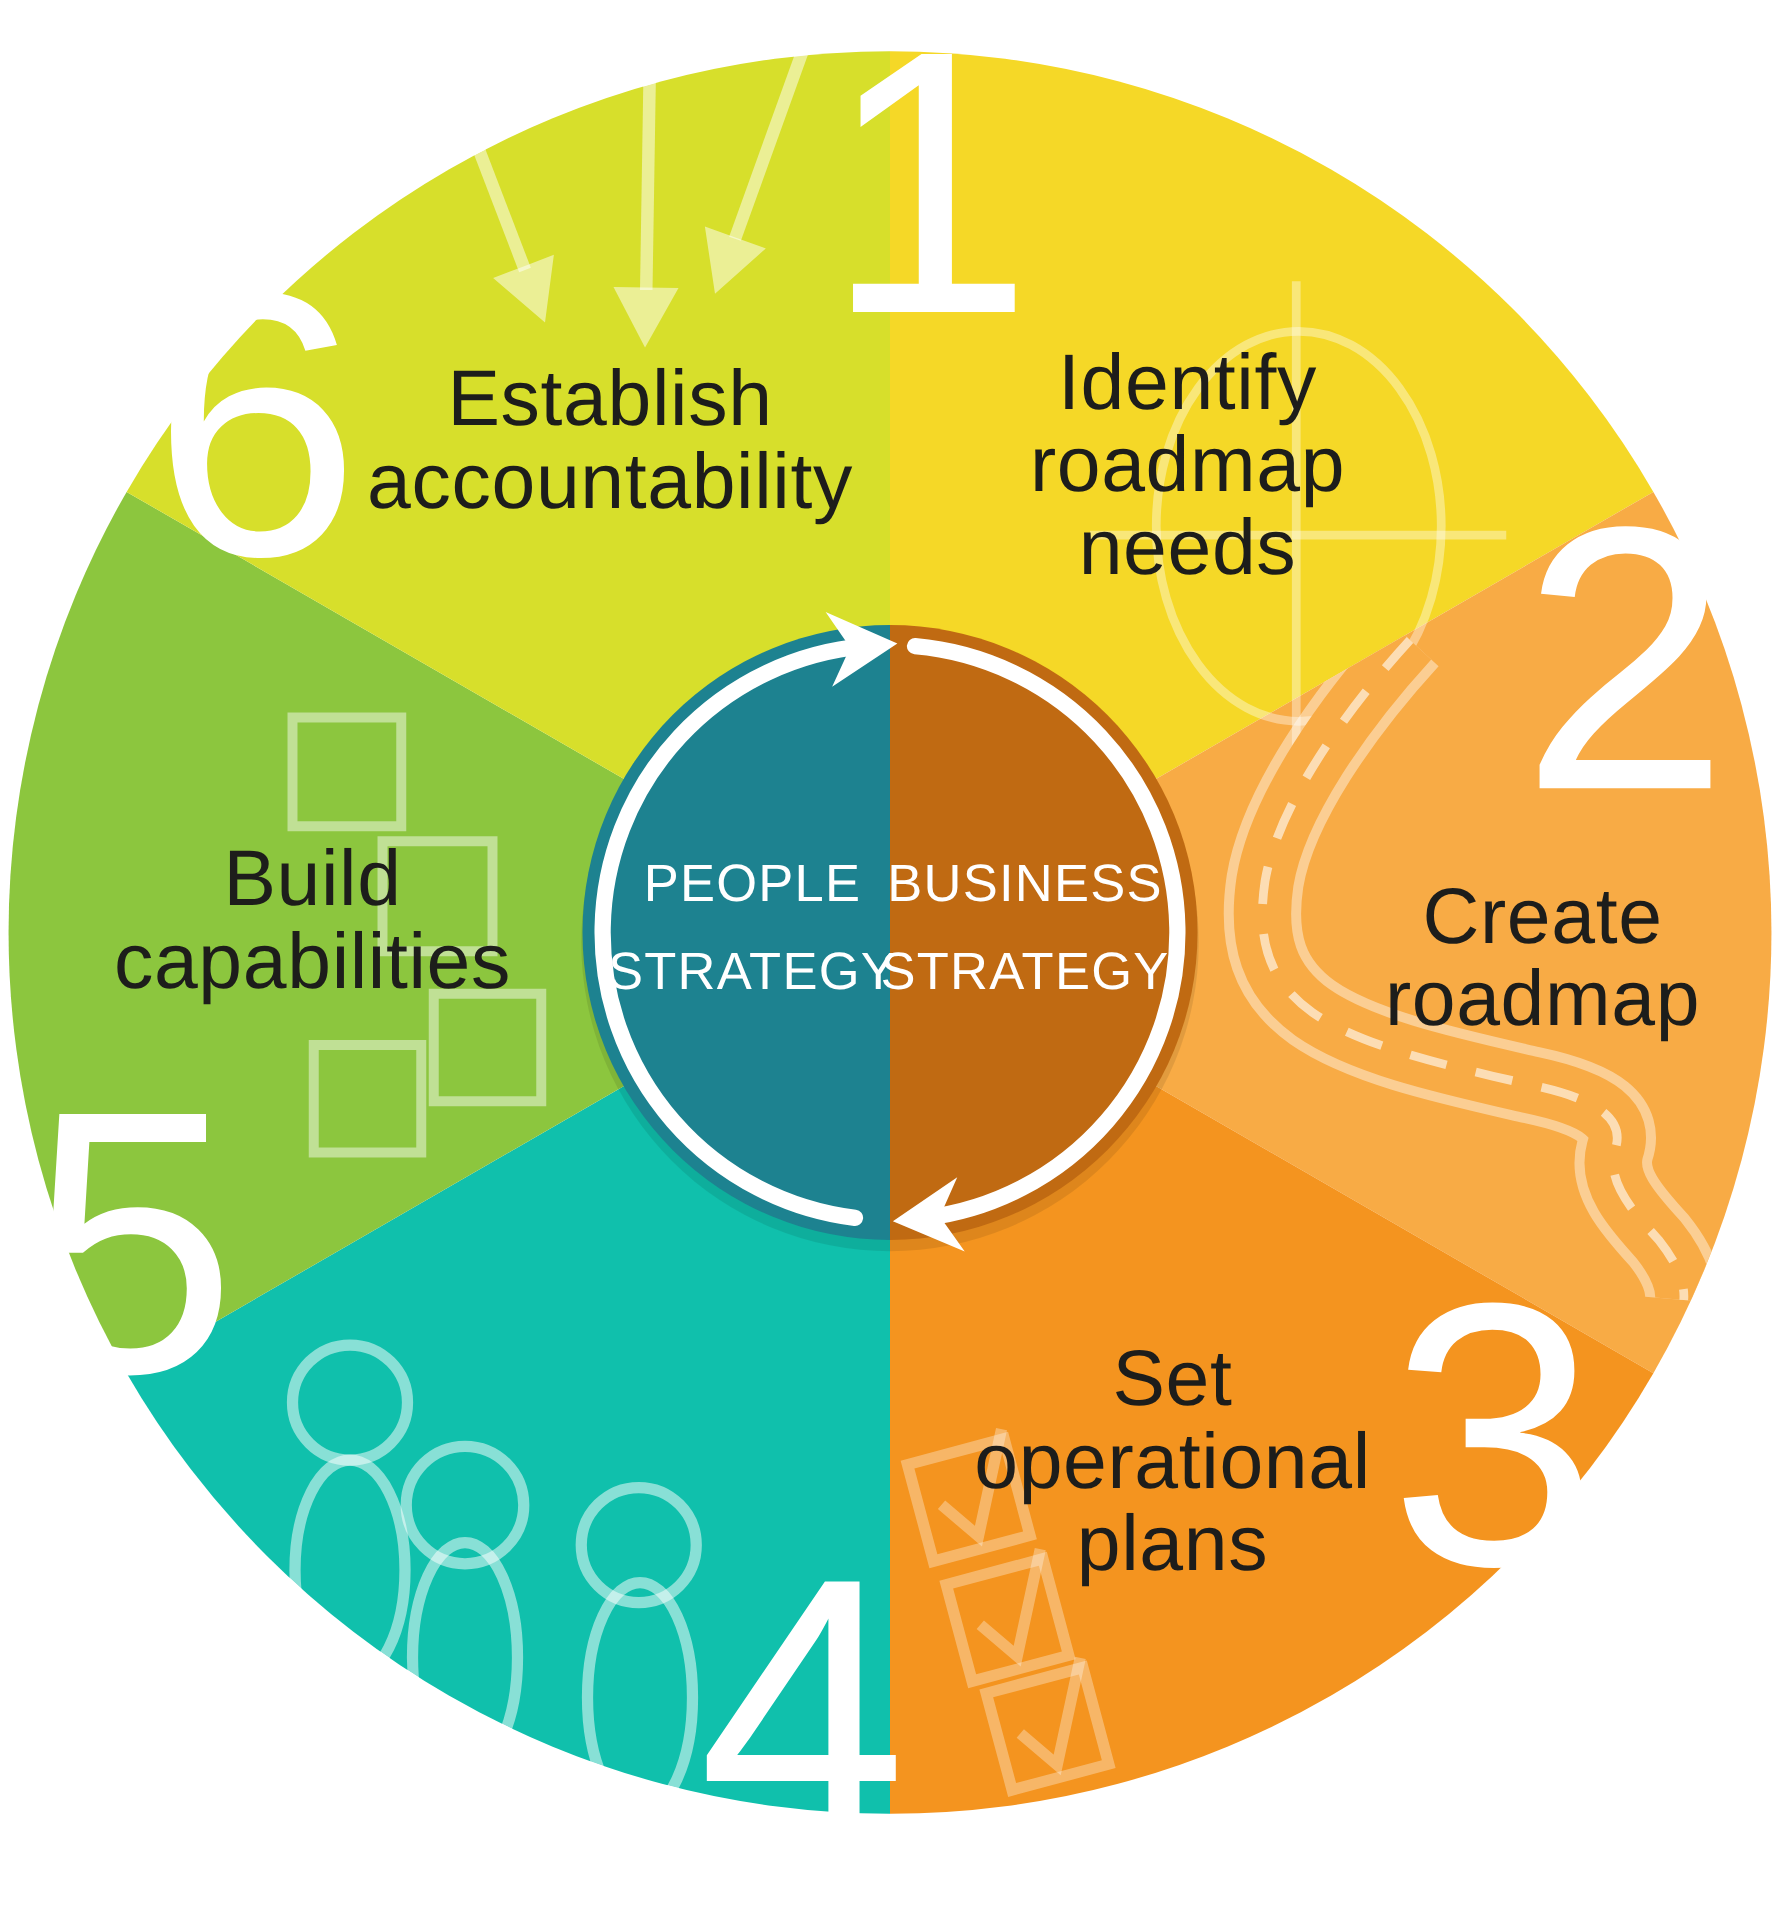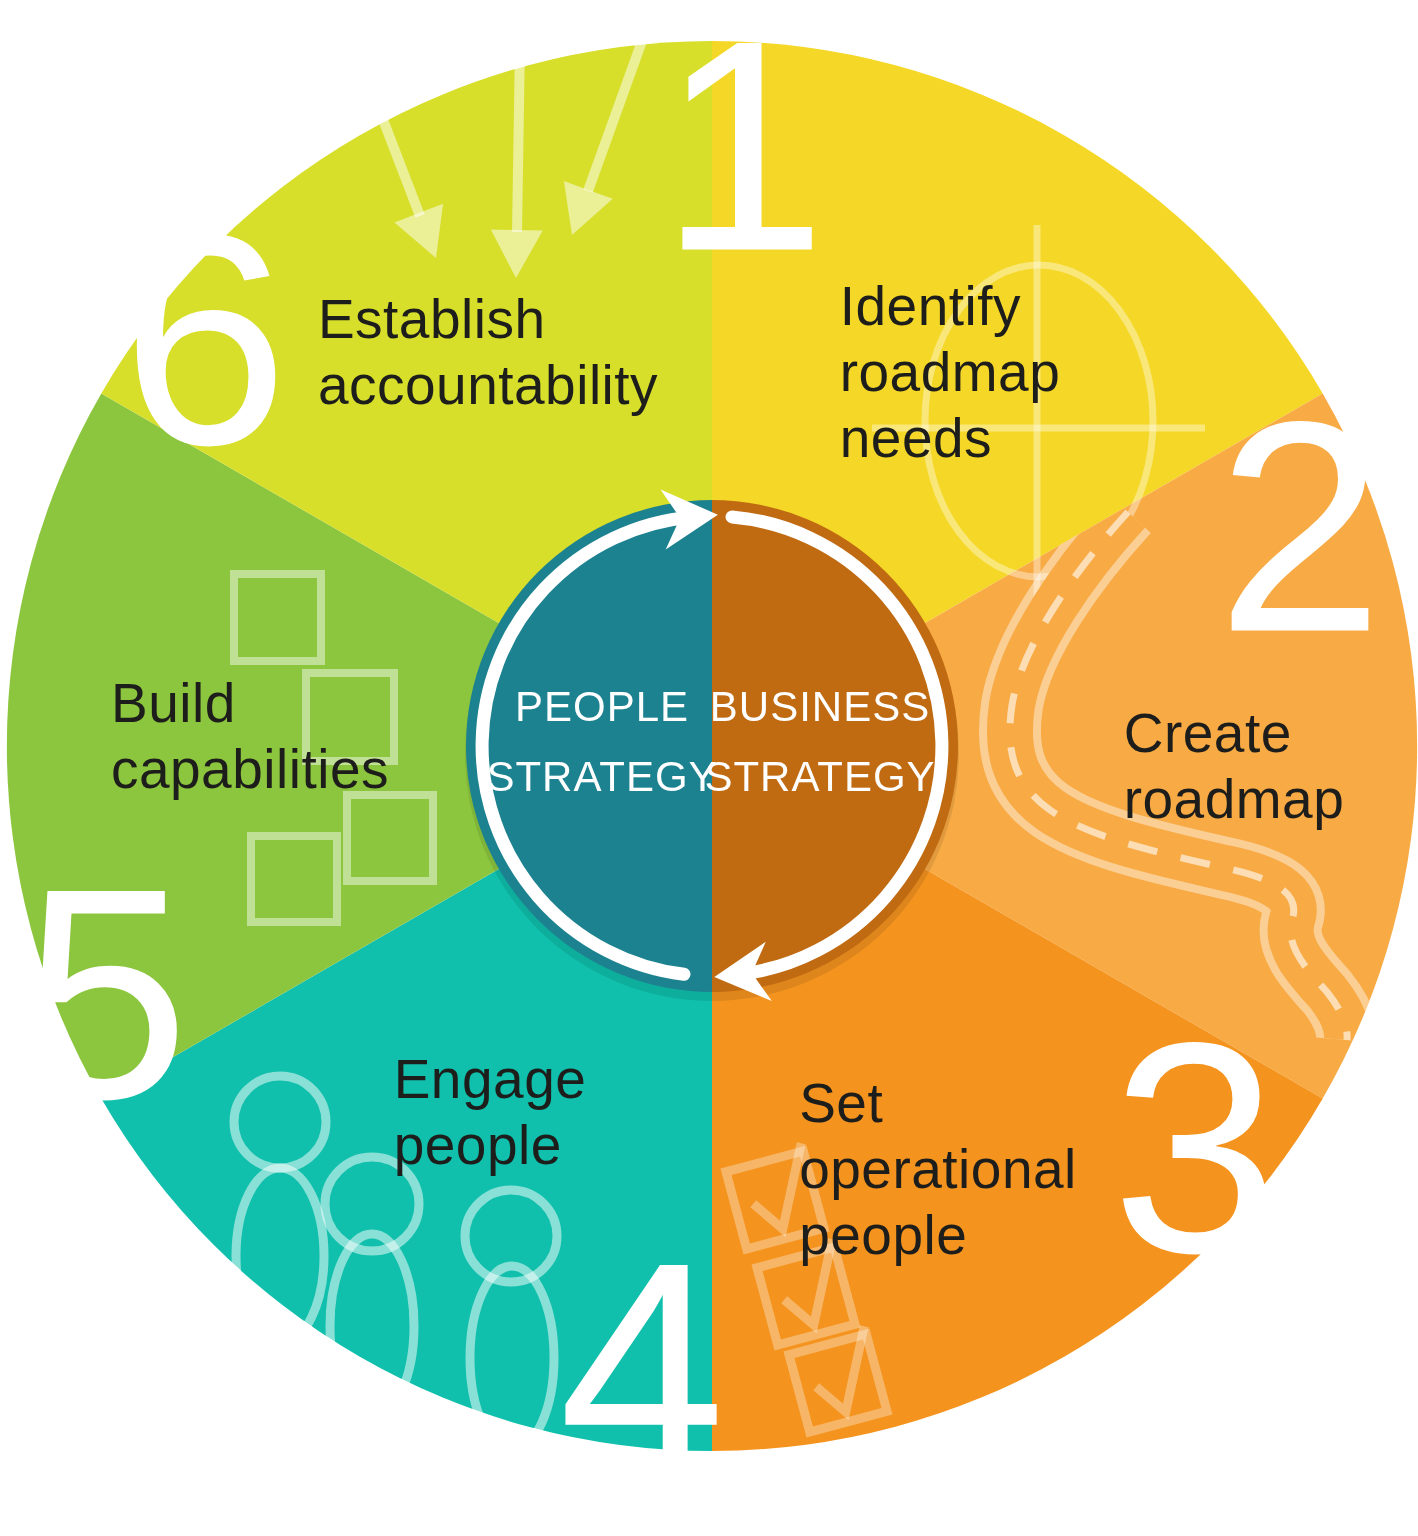--- a/index.html
+++ b/index.html
@@ -1,20 +1,20 @@
 <!DOCTYPE html>
 <html><head>
 <meta charset="utf-8">
 <style>
   html,body{margin:0;padding:0;background:#ffffff;}
   .stage{position:relative;width:1418px;height:1536px;overflow:hidden;
          font-family:"Liberation Sans",sans-serif;}
   .stage svg{position:absolute;left:0;top:0;}
-  .seg-label{position:absolute;transform:translate(-50%,-50%);text-align:left;
-             white-space:pre-line;font-size:55px;line-height:66px;color:#1d1d1b;
+  .seg-label{position:absolute;transform:translate(-50%,-50%);text-align:center;
+             white-space:pre-line;font-size:63px;line-height:66px;color:#1d1d1b;
              letter-spacing:.5px;}
   .center-label{position:absolute;transform:translate(-50%,-50%);text-align:center;
              white-space:pre-line;font-size:42px;line-height:70px;color:#ffffff;
              font-weight:300;letter-spacing:1px;}
   .big-num{position:absolute;transform:translate(-50%,-50%);color:#ffffff;
              font-size:300px;line-height:.75;font-weight:300;}
 </style>
 </head>
 <body>
 
@@ -136,23 +136,21 @@
   <div class="big-num" style="left:106px;top:994px">5</div>
   <div class="big-num" style="left:205px;top:340px">6</div>
 
   <div class="seg-label" style="left:950px;top:372px">Identify
 roadmap
 needs</div>
   <div class="seg-label" style="left:1234px;top:766px">Create
 roadmap</div>
   <div class="seg-label" style="left:938px;top:1169px">Set
 operational
-people</div>
-  <div class="seg-label" style="left:490px;top:1112px">Engage
-people</div>
+plans</div>
   <div class="seg-label" style="left:250px;top:736px">Build
 capabilities</div>
   <div class="seg-label" style="left:488px;top:352px">Establish
 accountability</div>
 
   <div class="center-label" style="left:602px;top:742px">PEOPLE
 STRATEGY</div>
   <div class="center-label" style="left:820px;top:742px">BUSINESS
 STRATEGY</div>
 </div>

